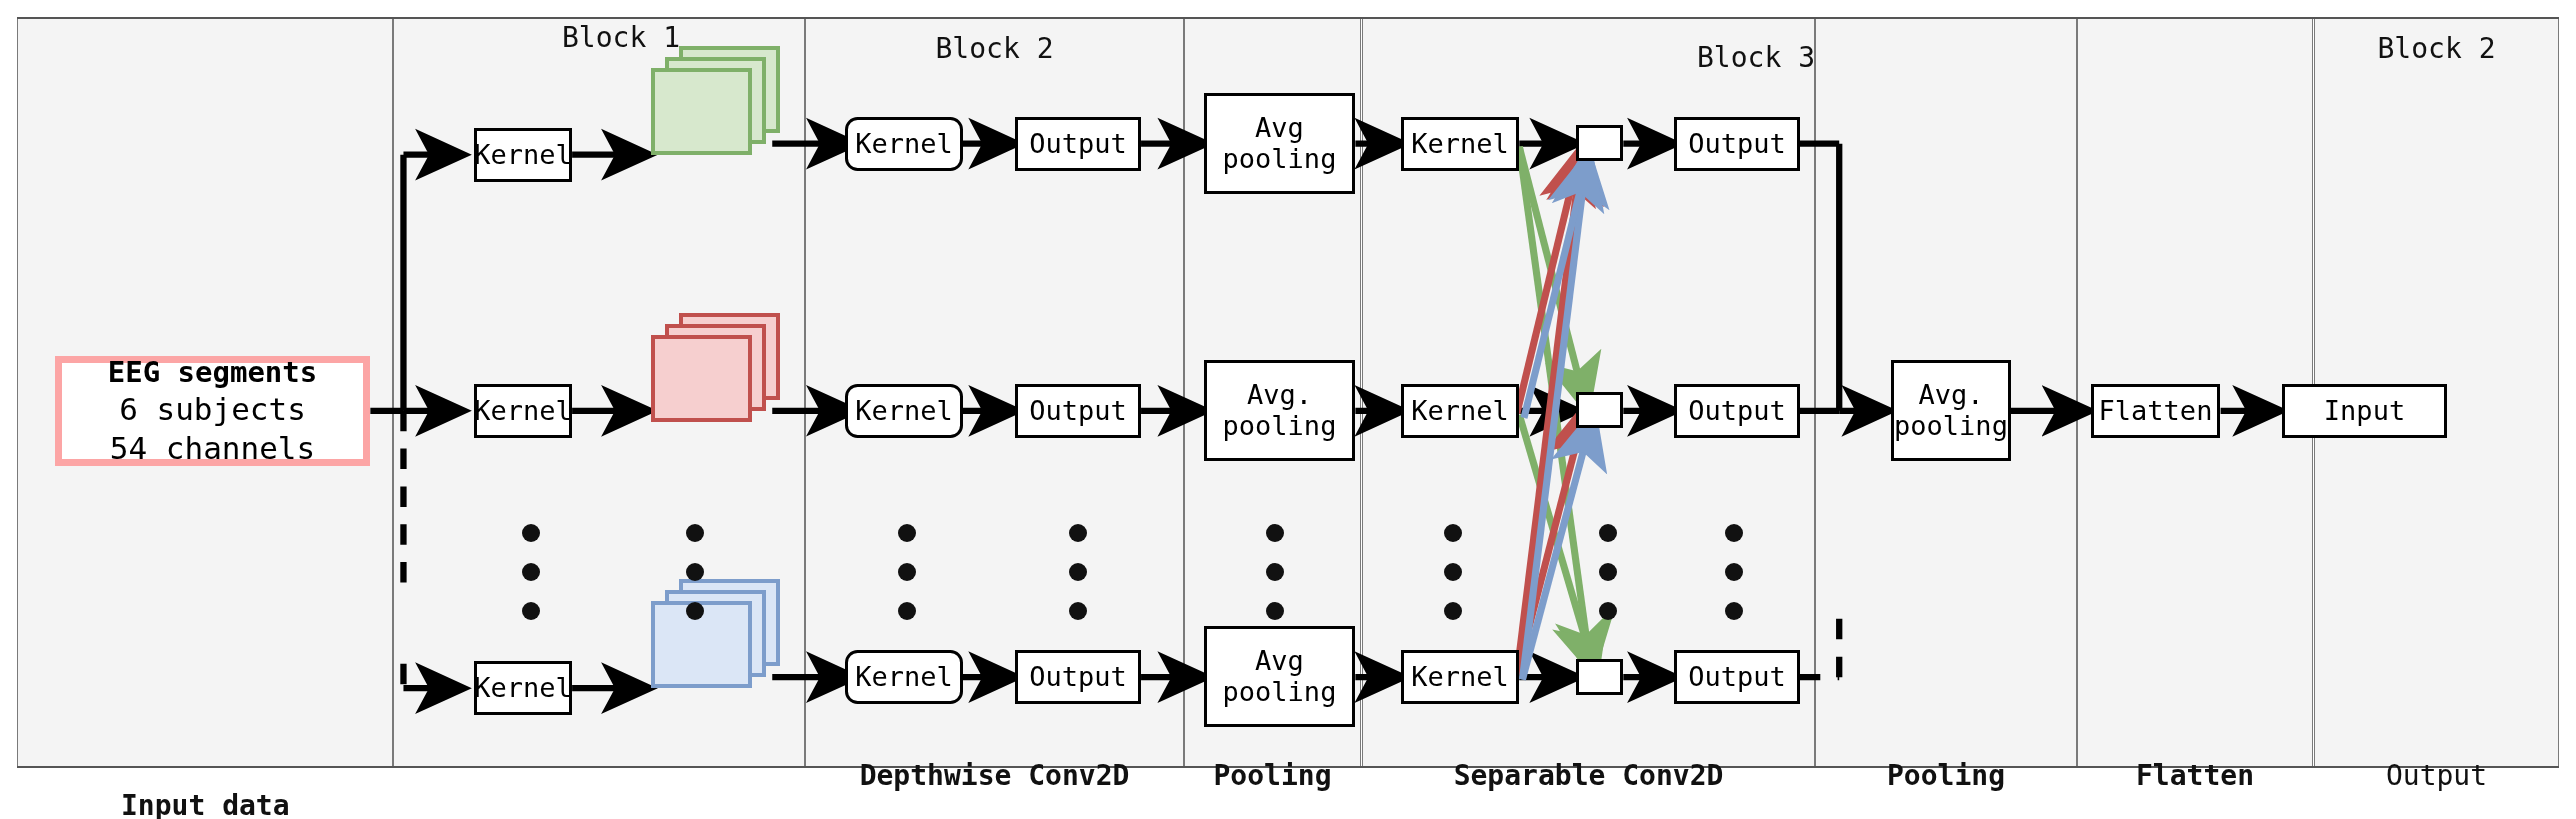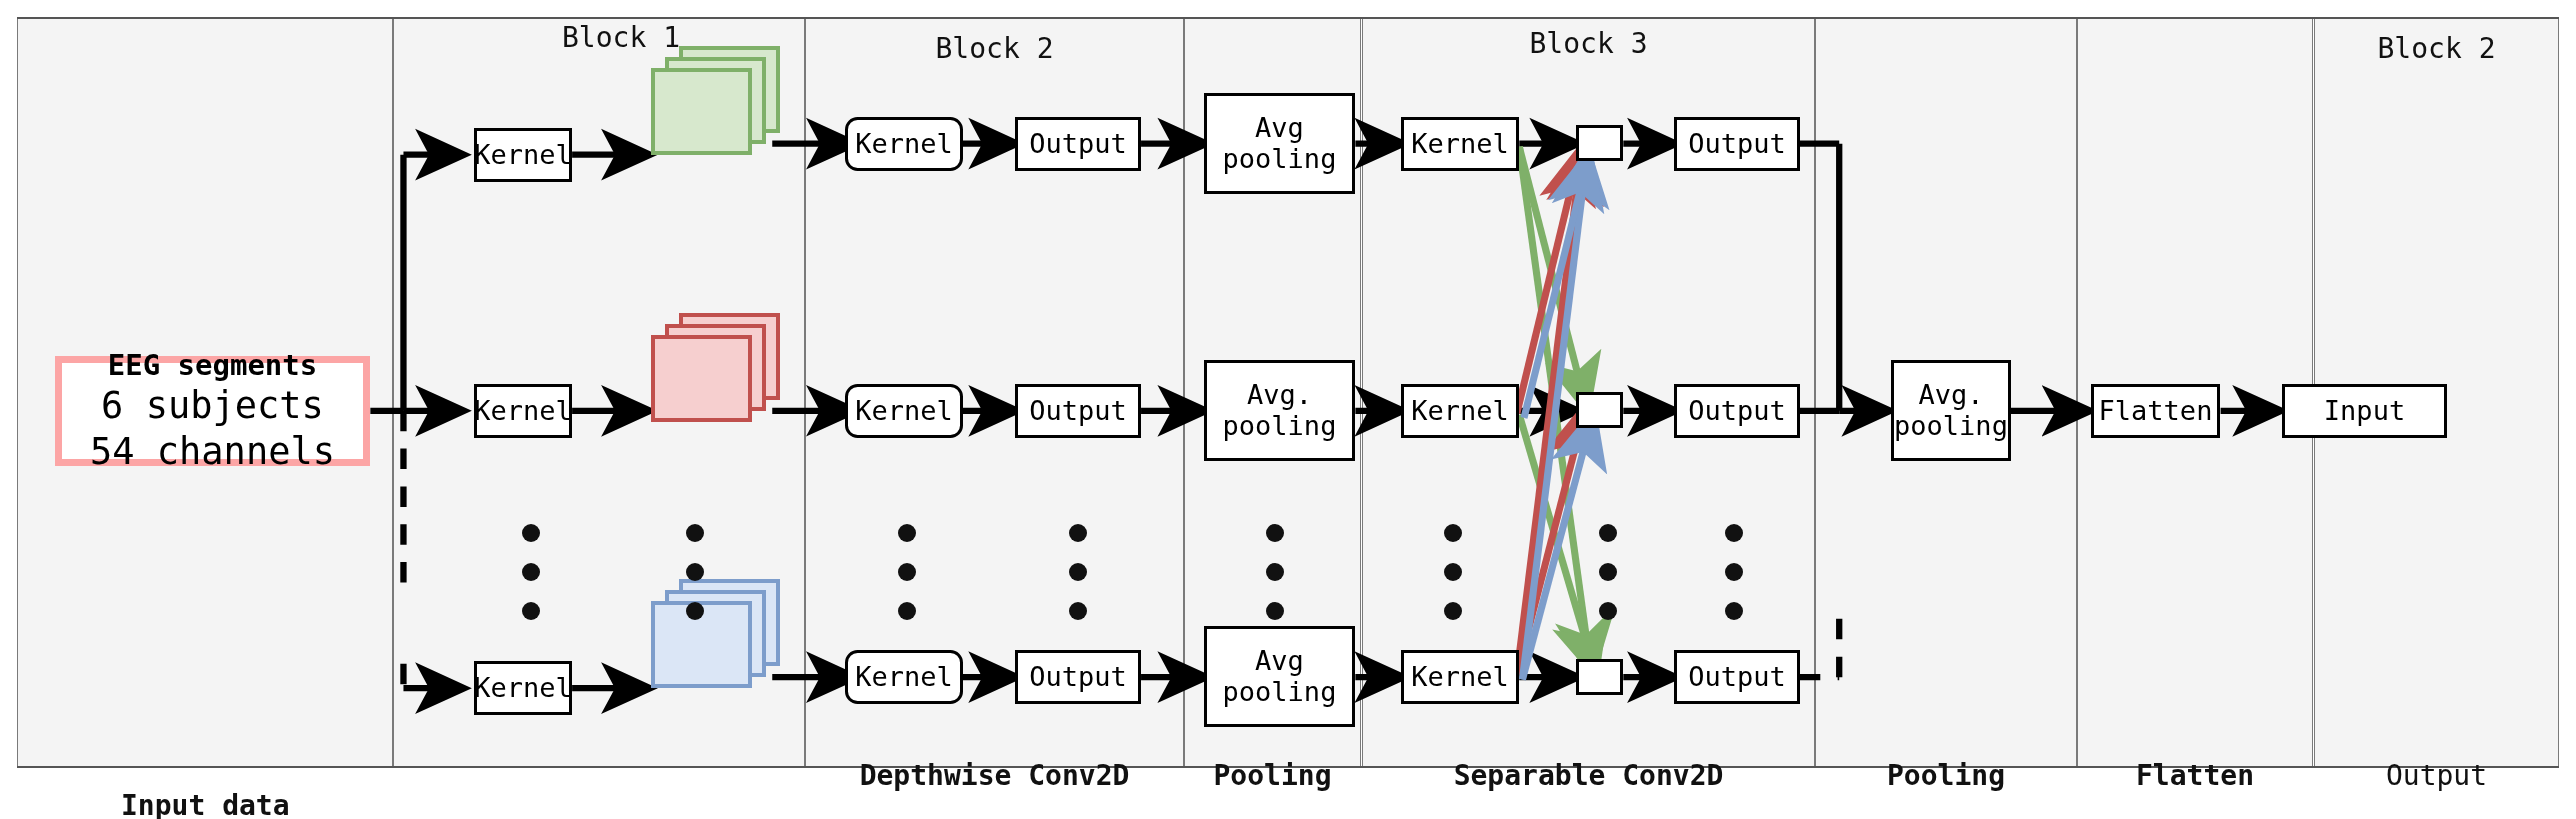--- a/index.html
+++ b/index.html
@@ -21,21 +21,21 @@
   
   .node{position:absolute;background:#ffffff;border:3.2px solid #000;box-sizing:border-box;
         display:flex;align-items:center;justify-content:center;text-align:center;
         font-size:27px;line-height:1.12;color:#000;white-space:pre;}
   .node.round{border-radius:12.6px;}
   .node.tiny{font-size:0;}
 
   .eegbox{position:absolute;background:#fff;border:7px solid #fca5a5;box-sizing:border-box;
           display:flex;flex-direction:column;align-items:center;justify-content:center;}
   .eegbox .l1{font-size:29px;font-weight:bold;color:#000;line-height:1.25;}
-  .eegbox .l2,.eegbox .l3{font-size:37px;color:#000;line-height:1.25;}
+  .eegbox .l2,.eegbox .l3{font-size:31px;color:#000;line-height:1.25;}
 
   
   .stack{position:absolute;}
   .card{position:absolute;box-sizing:border-box;border-width:4.7px;border-style:solid;}
 
   
   #wires{position:absolute;left:0;top:0;width:2576px;height:820px;pointer-events:none;}
 
   .dots{position:absolute;display:flex;flex-direction:column;align-items:center;gap:21px;}
   .dot{width:18px;height:18px;border-radius:50%;background:#111;}
@@ -51,21 +51,21 @@
   <div class="band" style="left:1184px;width:177px;"></div>
   <div class="band" style="left:1362px;width:453px;"></div>
   <div class="band" style="left:1815px;width:262px;"></div>
   <div class="band" style="left:2077px;width:236px;"></div>
   <div class="band" style="left:2314px;width:245px;"></div>
   <div class="hline top"></div>
   <div class="hline bot"></div>
 
   <div class="colhead" style="left:393px; top:21px;width:456px;">Block 1</div>
   <div class="colhead" style="left:805px;top:31.5px;width:379px;">Block 2</div>
-  <div class="colhead" style="left:1362px;top:27px;width:453px;">Block 3</div>
+  <div class="colhead" style="left:1362px;top:41px;width:453px;text-align:right;">Block 3</div>
   <div class="colhead" style="left:2314px;top:31.5px;width:245px;">Block 2</div>
 
   <div class="colfoot" style="left:17.3px;  top:789px;width:376px;">Input data</div>
   <div class="colfoot" style="left:805px;top:759px;width:379px;">Depthwise Conv2D</div>
   <div class="colfoot" style="left:1184px;top:759px;width:177px;">Pooling</div>
   <div class="colfoot" style="left:1362px;top:759px;width:453px;">Separable Conv2D</div>
   <div class="colfoot" style="left:1815px;top:759px;width:262px;">Pooling</div>
   <div class="colfoot" style="left:2077px;top:759px;width:236px;">Flatten</div>
   <div class="colfoot thin" style="left:2314px;top:759px;width:245px;">Output</div>
 

